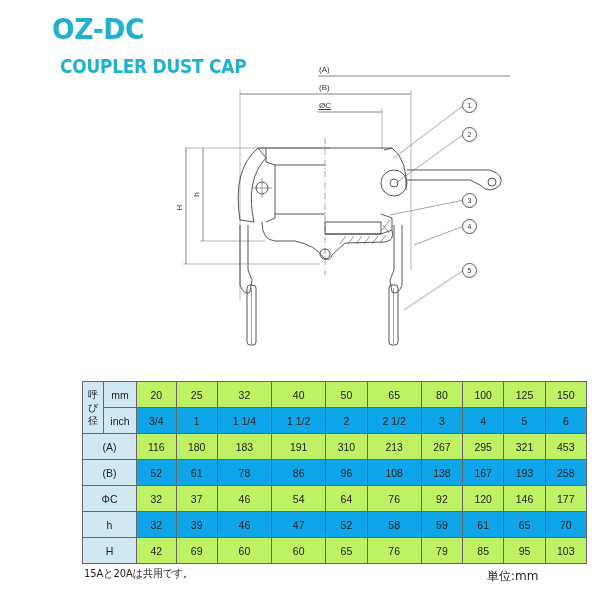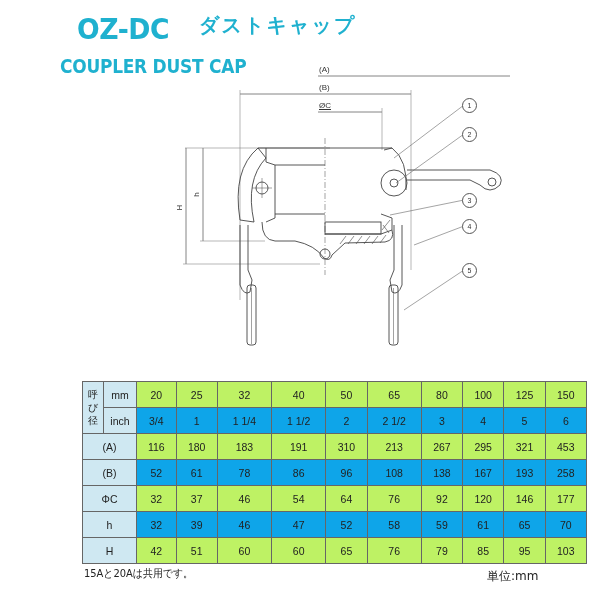--- a/index.html
+++ b/index.html
@@ -1,18 +1,18 @@
 <!DOCTYPE html>
 <html><head>
 <meta charset="utf-8">
 <style>
   html, body { margin: 0; padding: 0; background: #ffffff; }
   body { width: 600px; height: 600px; position: relative; overflow: hidden;
          font-family: "Liberation Sans", "DejaVu Sans", sans-serif; color: #222; }
-  .title-row { position: absolute; left: 77px; top: 12px; display: flex; align-items: flex-start; }
+  .title-row { position: absolute; left: 52px; top: 12px; display: flex; align-items: center; }
   .title-code { font-family: "DejaVu Sans", sans-serif; font-weight: bold; font-size: 29px; color: #1fb1cf; letter-spacing: -0.5px; transform: scaleX(0.92); transform-origin: left; }
   .title-jp { font-family: "DejaVu Sans", sans-serif; font-weight: bold; font-size: 20px; color: #1fb1cf; margin-left: 22px; letter-spacing: 2px; }
   .subtitle { position: absolute; left: 60px; top: 54px; font-family: "DejaVu Sans", sans-serif; font-weight: bold; font-size: 20px; color: #1fb1cf; transform: scaleX(0.85); transform-origin: left; letter-spacing: -0.3px; }
   .drawing { position: absolute; left: 0; top: 0; width: 600px; height: 370px; }
   .drawing svg { position: absolute; left: 0; top: 0; }
   .dim-label { position: absolute; font-size: 8px; color: #333; font-family: "Liberation Sans", sans-serif; }
   .callout { position: absolute; width: 13px; height: 13px; border: 1px solid #555; border-radius: 50%; font-size: 7px; line-height: 13px; text-align: center; color: #333; background: #fff; }
 
   table.spec { position: absolute; left: 82px; top: 381px; border-collapse: collapse; width: 505px; }
   table.spec td { border: 1px solid #666; height: 25px; font-size: 10.5px; text-align: center; color: #222; padding: 0; }
@@ -22,21 +22,20 @@
   table.spec td.vert { width: 20px; font-size: 10px; line-height: 13px; }
   table.spec td.sub { width: 32px; margin-top: 18px; }
   .note-left { position: absolute; left: 84px; top: 566px; font-size: 11px; color: #222; font-family: "DejaVu Sans", sans-serif; transform: scaleX(0.9); transform-origin: left; }
   .note-right { position: absolute; left: 487px; top: 568px; font-size: 12px; color: #222; font-family: "DejaVu Sans", sans-serif; }
 </style>
 </head>
 <body>
 
 <div class="title-row">
   <span class="title-code">OZ-DC</span>
-  <span class="title-jp">ダストキャップ</span>
 </div>
 <div class="subtitle">COUPLER DUST CAP</div>
 
 <div class="drawing">
   <svg width="600" height="370" viewBox="0 0 600 370">
     <g fill="none" stroke="#444" stroke-width="0.9">
 
       <line x1="318" y1="76" x2="510" y2="76" stroke="#777"></line>
 
       <line x1="240" y1="94" x2="411" y2="94" stroke="#777"></line>
@@ -196,21 +195,21 @@
       <td class="wht">52</td>
       <td class="wht">58</td>
       <td class="wht">59</td>
       <td class="wht">61</td>
       <td class="wht">65</td>
       <td class="wht">70</td>
     </tr>
     <tr>
       <td class="hdr" colspan="2">H</td>
       <td class="yel">42</td>
-      <td class="yel">51</td>
+      <td class="yel">69</td>
       <td class="yel">60</td>
       <td class="yel">60</td>
       <td class="yel">65</td>
       <td class="yel">76</td>
       <td class="yel">79</td>
       <td class="yel">85</td>
       <td class="yel">95</td>
       <td class="yel">103</td>
     </tr>
   </tbody>

